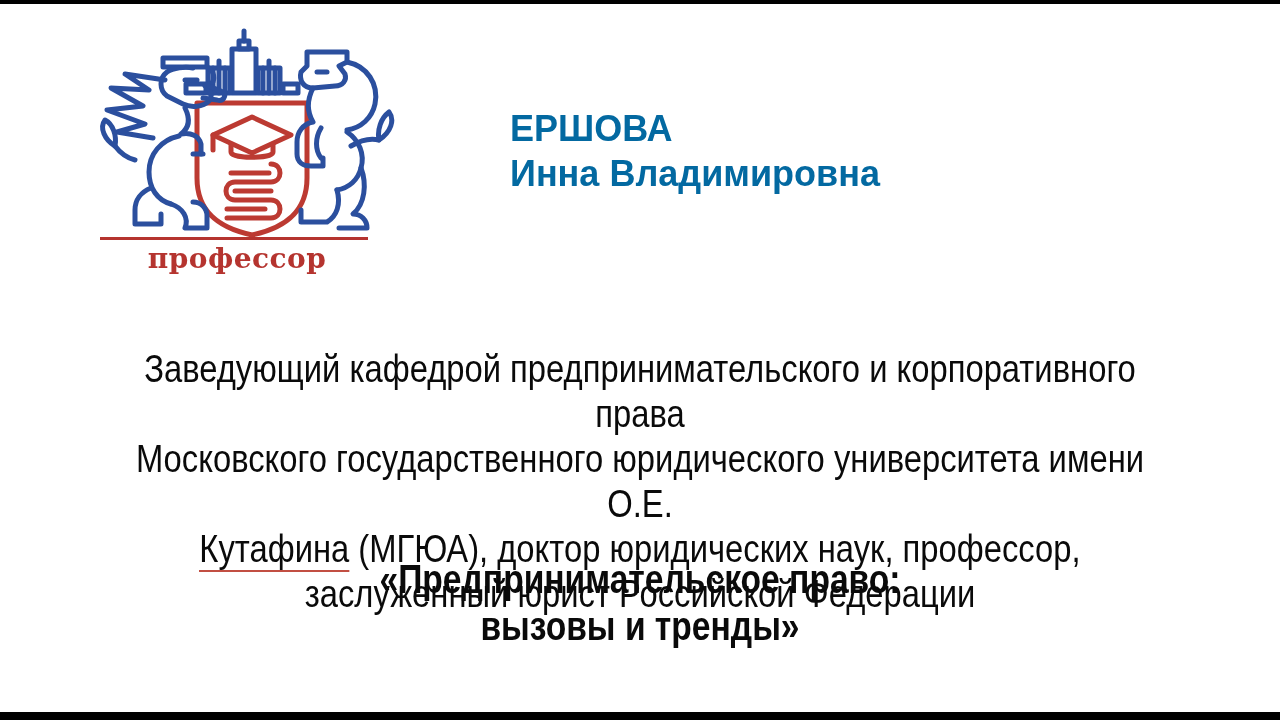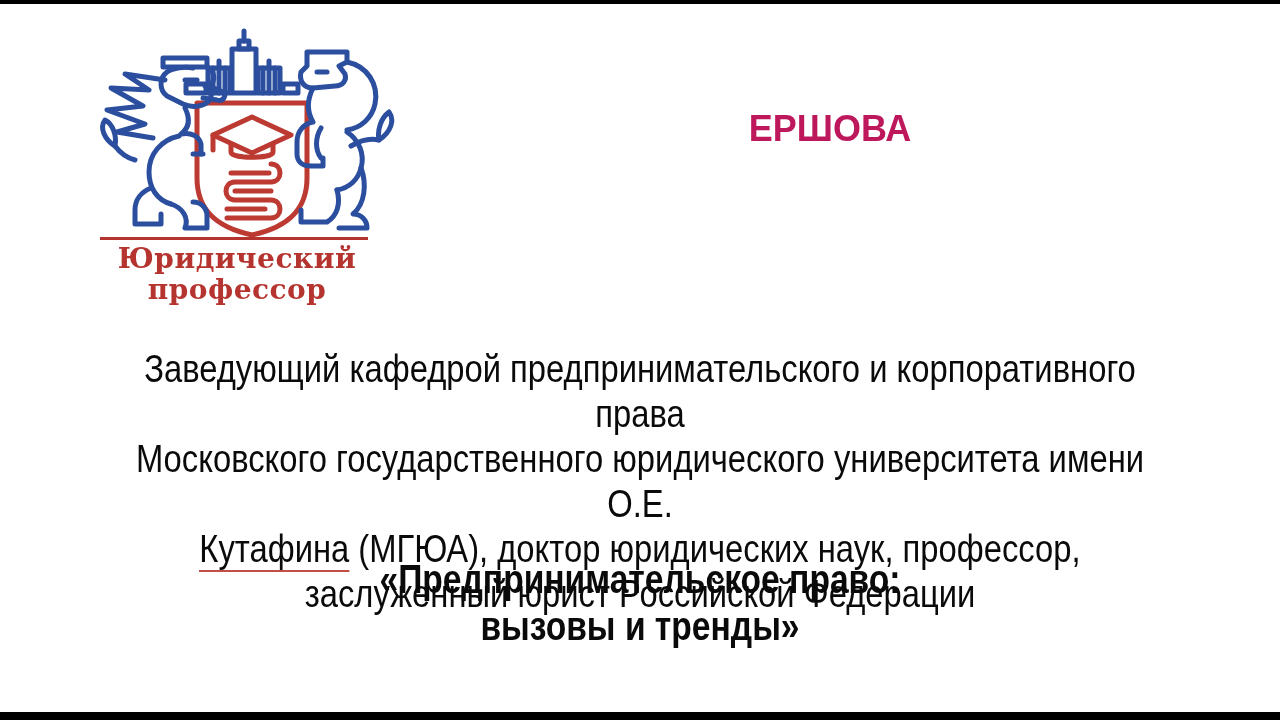--- a/index.html
+++ b/index.html
@@ -13,22 +13,22 @@
 
   .logo-svg { position:absolute; left:55px; top:28px; }
   .logo-rule { position:absolute; left:100px; top:237px; width:268px; height:3px; background:#b5342f; }
   .logo-text {
     position:absolute; left:67px; top:243px; width:340px; text-align:center;
     font-family:"DejaVu Serif", serif; font-weight:bold; font-size:28px;
     line-height:31px; color:#b5342f; letter-spacing:0.5px;
   }
 
   .speaker {
-    position:absolute; left:510px; top:106px; width:640px; text-align:center;
-    font-weight:bold; font-size:36px; line-height:45px; color:#be185d;
+    position:absolute; left:510px; top:106px; width:640px; text-align:left;
+    font-weight:bold; font-size:36px; line-height:45px; color:#0369a1;
   }
 
   .cond { transform:scaleX(0.84); transform-origin:50% 0; }
 
   .credentials {
     position:absolute; left:0; top:346px; width:1280px; text-align:center;
     font-size:39px; line-height:45px; color:#0a0a0a;
   }
   .spell { border-bottom:2px solid #c24f43; }
 
@@ -97,26 +97,26 @@
       <path d="M324,112 C336,104 340,92 334,84 C326,90 322,102 324,112 Z"></path>
       <path d="M292,104 C304,112 310,126 306,140 C303,152 294,160 282,162"></path>
       <path d="M282,162 C286,176 282,188 272,194 H246 V182"></path>
       <path d="M306,140 C312,156 310,176 298,186 C306,186 312,192 312,200 H284"></path>
     </g>
   </svg>
 
   <div class="logo-rule"></div>
 
   <div class="logo-text">
-    <div>Юридический</div>
     <div>профессор</div>
   </div>
 
   <div class="speaker">
     <div>ЕРШОВА</div>
+    <div>Инна Владимировна</div>
   </div>
 
   <div class="credentials cond">
     <div>Заведующий кафедрой предпринимательского и корпоративного права</div>
     <div>Московского государственного юридического университета имени О.Е.</div>
     <div><span class="spell">Кутафина</span><span> (МГЮА), доктор юридических наук, профессор,</span></div>
     <div>заслуженный юрист Российской Федерации</div>
   </div>
 
   <div class="talk-title cond">

